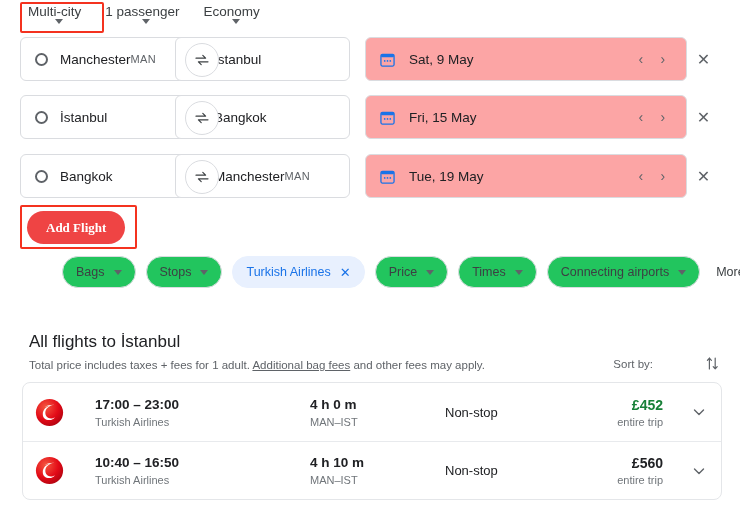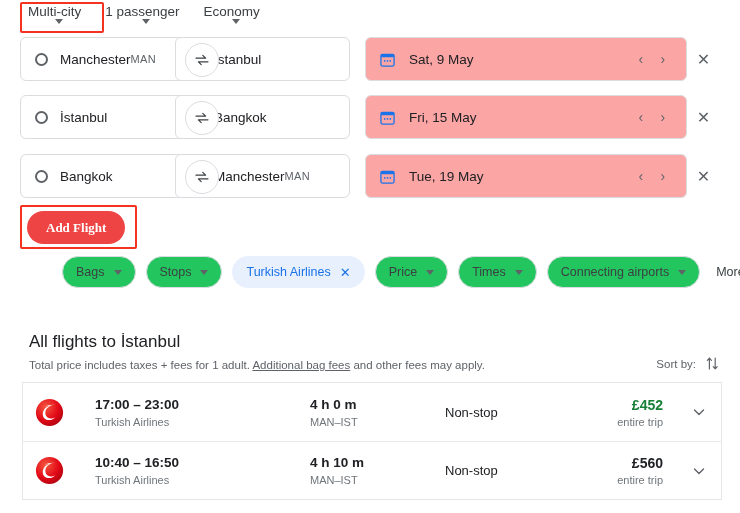--- a/index.html
+++ b/index.html
@@ -243,32 +243,33 @@
   }
   .sortby {
     position: absolute;
     right: 0;
     top: 24px;
     display: flex;
     align-items: center;
     font-size: 11.5px;
     color: #5f6368;
     cursor: pointer;
+    gap: 43px;
   }
   .sort-icon { margin-left: 10px; display: flex; align-items: center; }
 
   
   .results {
     position: absolute;
     left: 22px;
     top: 382px;
     width: 700px;
     box-sizing: border-box;
     border: 1px solid #e4e6e9;
-    border-radius: 0;
+    border-radius: 8px;
     background: #fff;
     overflow: hidden;
   }
   .flight-row {
     display: flex;
     align-items: center;
     height: 58px;
     padding: 0 14px 0 12px;
     cursor: pointer;
     box-sizing: border-box;

